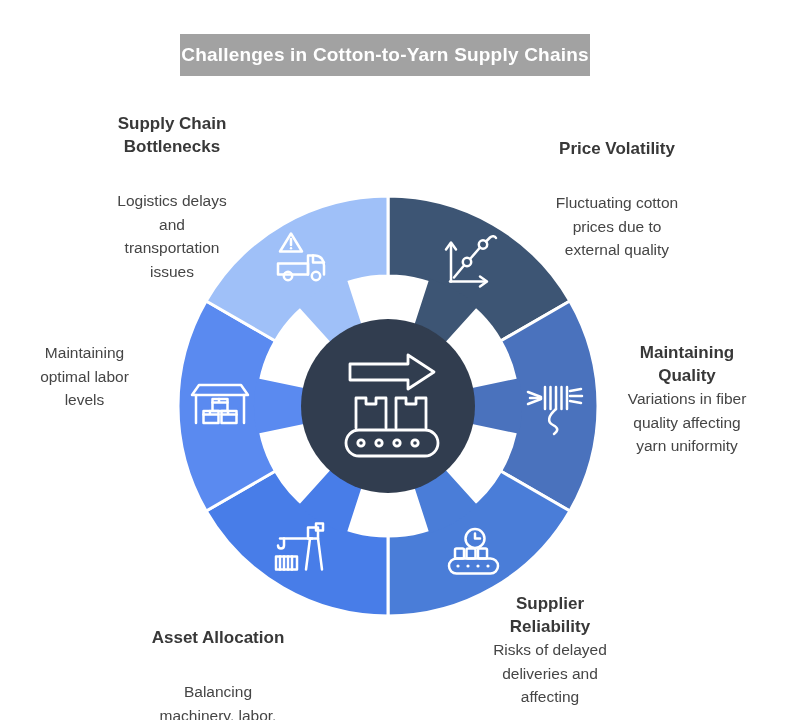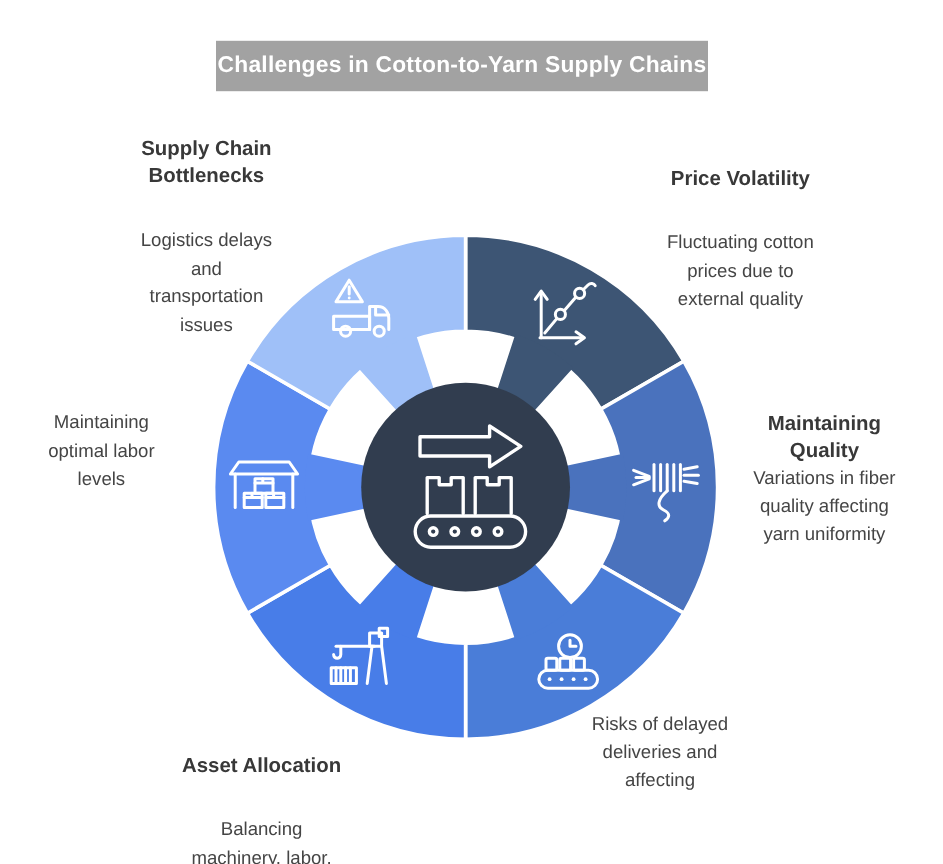--- a/index.html
+++ b/index.html
@@ -146,20 +146,22 @@
 
   <div class="label" style="left:607px;top:341px;width:160px;">
     <div class="label-title">Maintaining
 Quality</div>
     <div class="label-desc">Variations in fiber
 quality affecting
 yarn uniformity</div>
   </div>
 
   <div class="label" style="left:460px;top:592px;width:180px;">
+    <div class="label-title">Supplier
+Reliability</div>
     <div class="label-desc">Risks of delayed
 deliveries and
 affecting</div>
   </div>
 
   <div class="label" style="left:128px;top:626px;width:180px;">
     <div class="label-title">Asset Allocation</div>
     <div class="label-desc gap">Balancing
 machinery, labor,
 and energy use</div>

